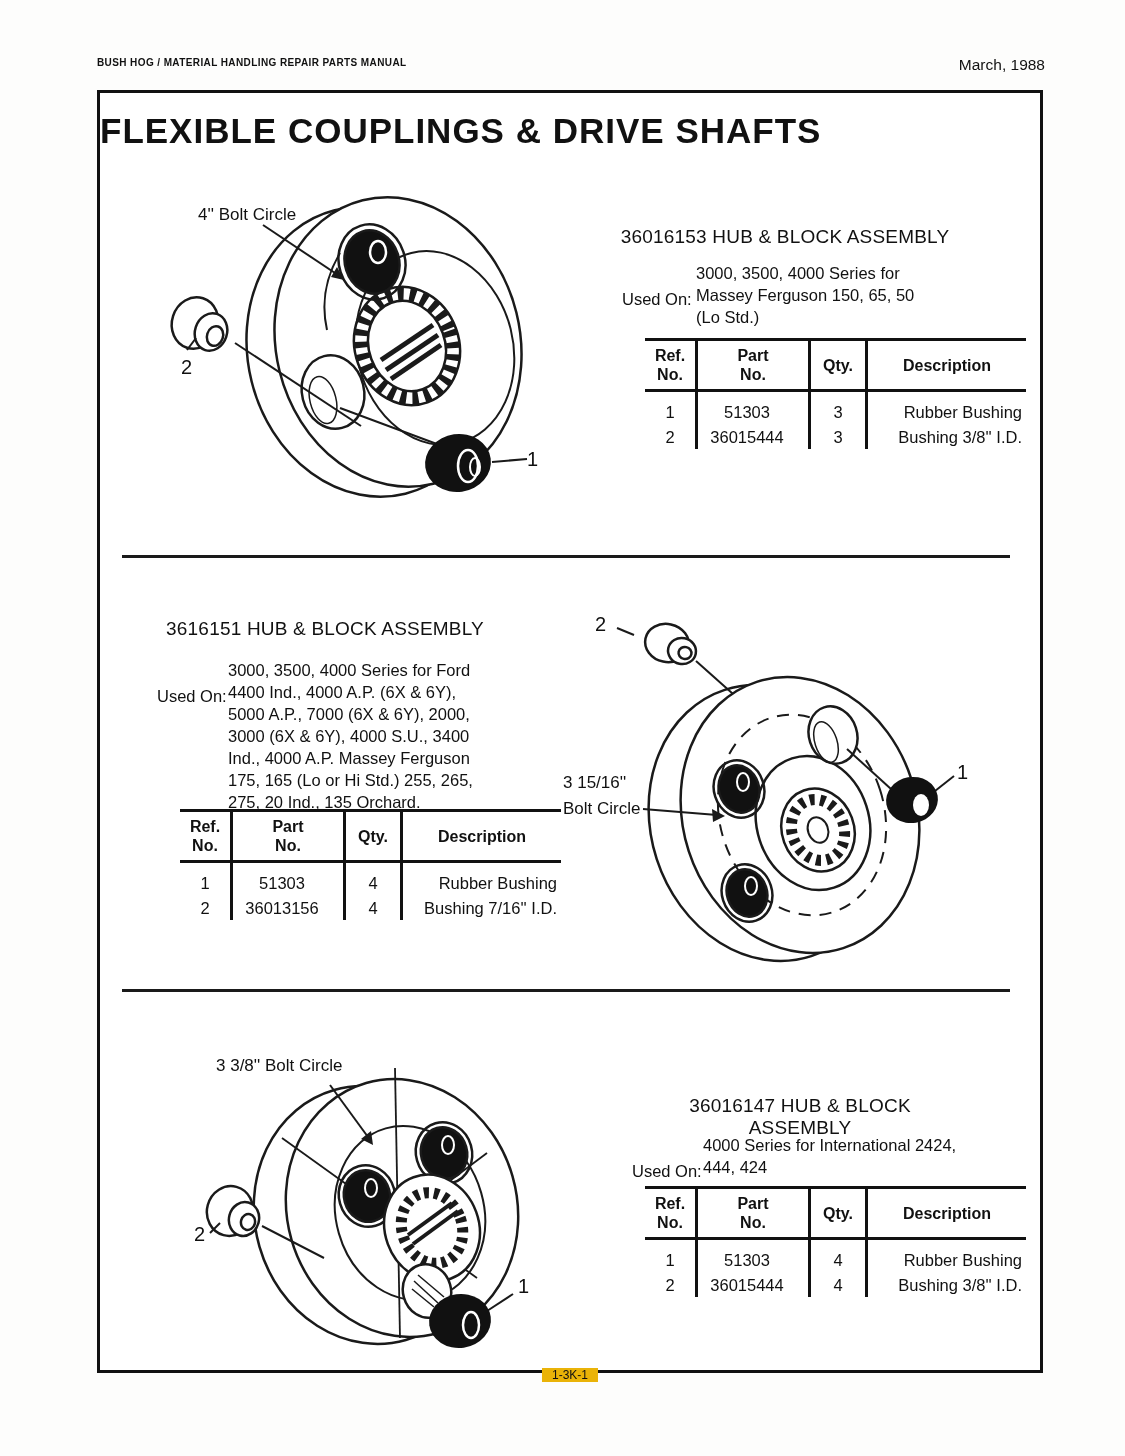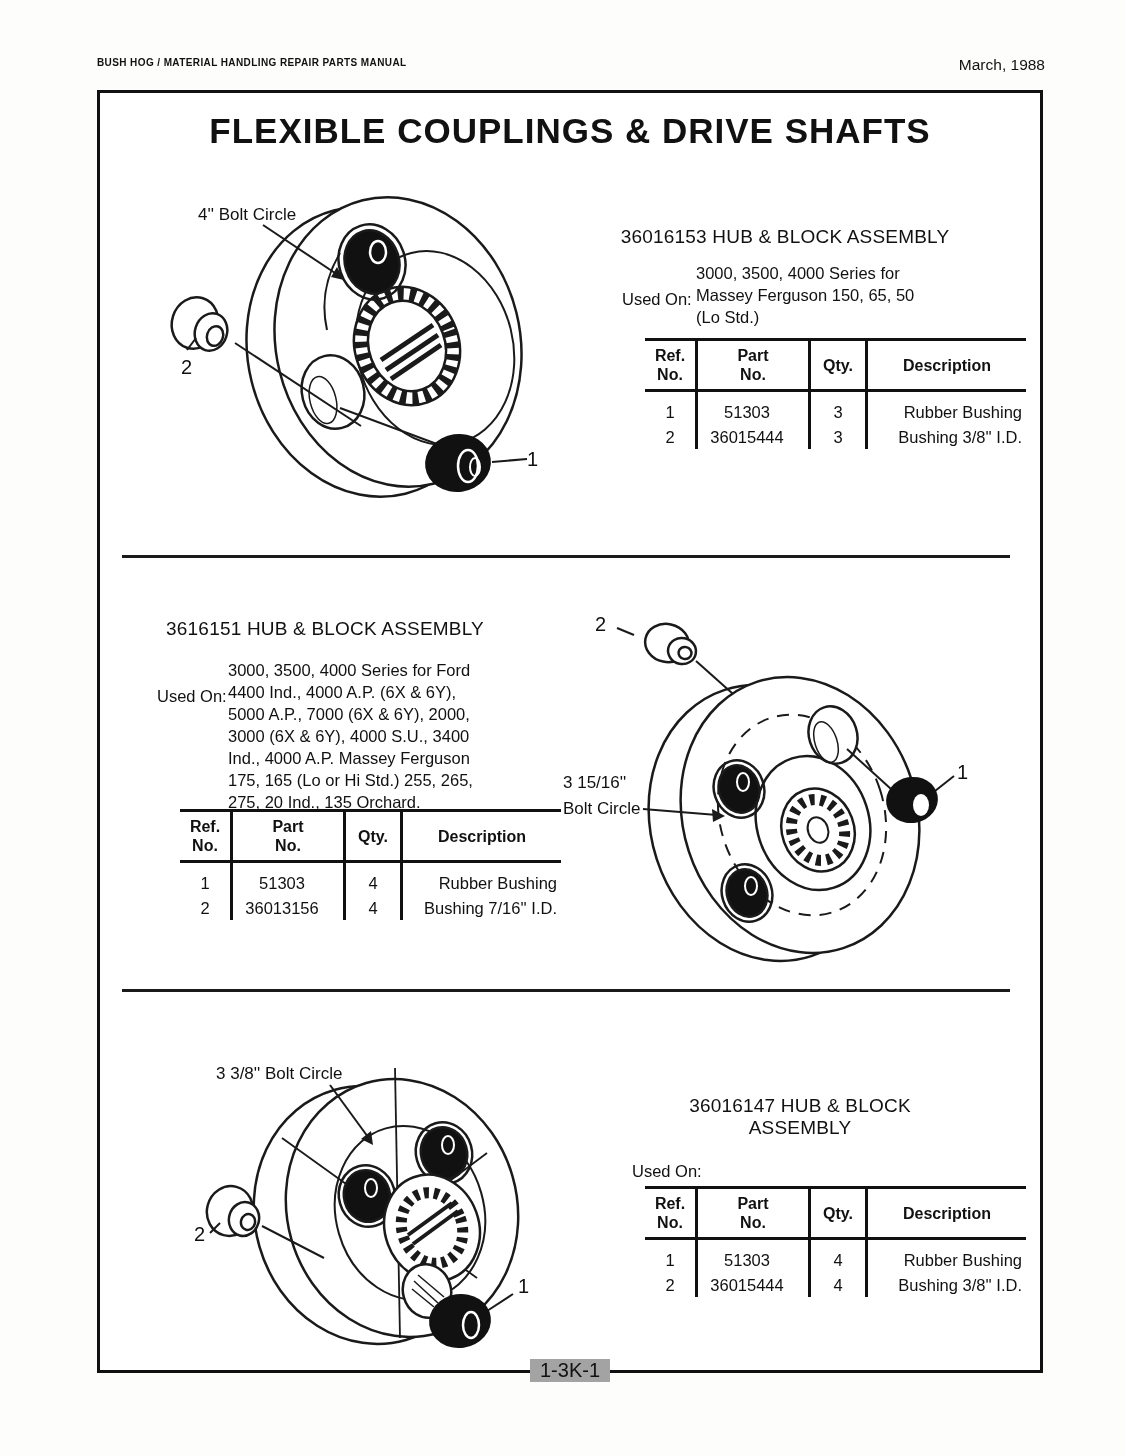--- a/index.html
+++ b/index.html
@@ -21,21 +21,21 @@
     font-size:15.5px; font-weight:normal;
   }
 
   
   .frame {
     position:absolute; left:97px; top:90px; width:946px; height:1283px;
     border:3px solid #111; box-sizing:border-box; background:#fff;
   }
   .page-title {
     position:absolute; left:0; right:0; top:18px;
-    text-align:center; font-size:35px; font-weight:bold; letter-spacing:1px;
+    text-align:left; font-size:35px; font-weight:bold; letter-spacing:1px;
   }
 
   .divider { position:absolute; left:22px; width:888px; height:3px; background:#1a1a1a; }
   .divider.d1 { top:462px; }
   .divider.d2 { top:896px; }
 
   .sec-title { position:absolute; font-size:19px; font-weight:normal; text-align:center; letter-spacing:.2px; }
   .used-on-label { position:absolute; font-size:16.5px;margin-top:28px; }
   .used-on-text  { position:absolute; font-size:16.5px; line-height:22px; }
 
@@ -58,21 +58,21 @@
 
   
   .diagram { position:absolute; }
   .diagram svg { display:block; }
   .dia-label { position:absolute; font-size:17px; line-height:26px; }
   .callout { position:absolute; font-size:20px; }
 
   
   .footer-code {
     position:absolute; left:50%; bottom:-12px; transform:translateX(-50%);
-    background:#a3a3a3; padding:0 10px; font-size:20px;
+    background:#eab308; padding:0 10px; font-size:12px;
   }
 </style>
 </head>
 <body>
 
 <div class="run-head-left">BUSH HOG / MATERIAL HANDLING REPAIR PARTS MANUAL</div>
 <div class="run-head-right">March, 1988</div>
 
 <div class="frame">
 
@@ -284,27 +284,29 @@
         <line x1="258" y1="253" x2="268" y2="261" stroke-width="2"></line>
         <line x1="305" y1="258" x2="331" y2="241" stroke-width="2"></line>
 
         <ellipse cx="278" cy="268" rx="31" ry="27" transform="rotate(-8 278 268)" fill="#111" stroke="none"></ellipse>
         <ellipse cx="289" cy="272" rx="8" ry="13" stroke="#fff" stroke-width="2.5"></ellipse>
 
         <line x1="148" y1="32" x2="186" y2="84" stroke-width="2"></line>
         <polygon points="191,92 179,86 189,78" fill="#1a1a1a" stroke="none"></polygon>
       </g>
     </svg>
-    <div class="dia-label" style="left:34px; top:8px;">3 3/8'' Bolt Circle</div>
+    <div class="dia-label" style="left:34px; top:0px;">3 3/8'' Bolt Circle</div>
     <div class="callout" style="left:12px; top:170px;">2</div>
     <div class="callout" style="left:336px; top:222px;">1</div>
   </div>
 
   <div class="sec-title" style="left:540px; top:1002px; width:320px;">36016147 HUB &amp; BLOCK ASSEMBLY</div>
   <div class="used-on-label" style="left:532px; top:1041px;">Used On:</div>
+  <div class="used-on-text preline" style="left:603px; top:1041px; width:290px;">4000 Series for International 2424,
+444, 424</div>
 
   <table class="parts-table" style="left:545px; top:1093px;">
     <thead>
       <tr>
         <th class="c-ref preline">Ref.
 No.</th>
         <th class="c-part preline">Part
 No.</th>
         <th class="c-qty">Qty.</th>
         <th class="c-desc">Description</th>

